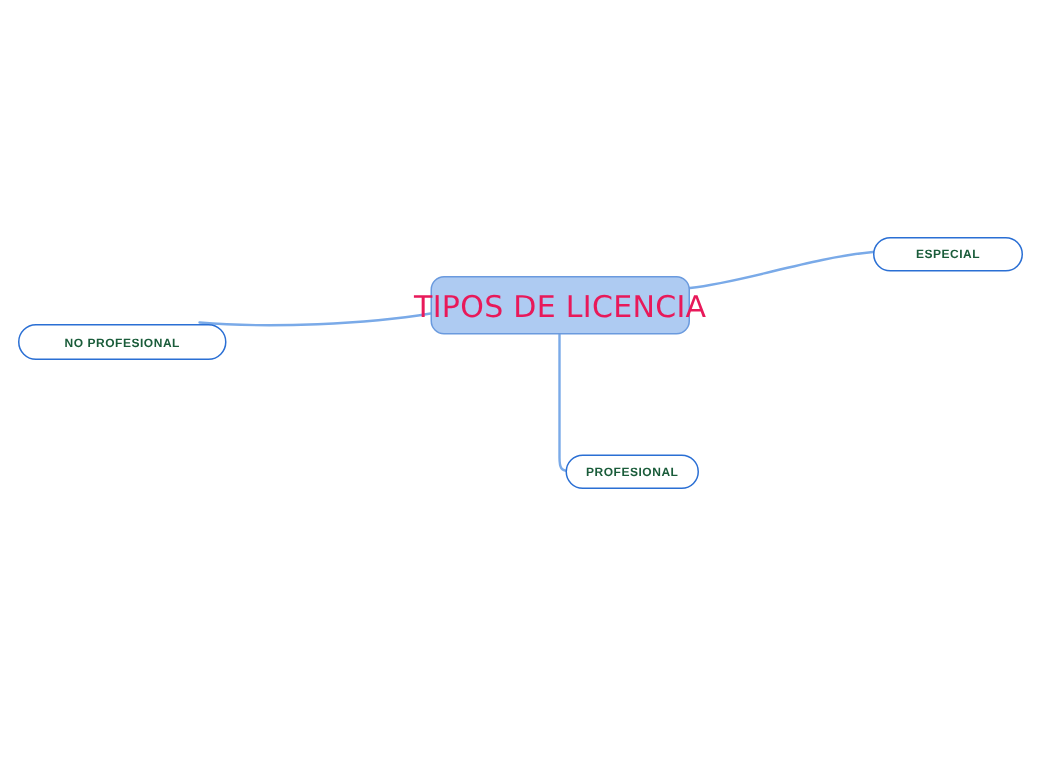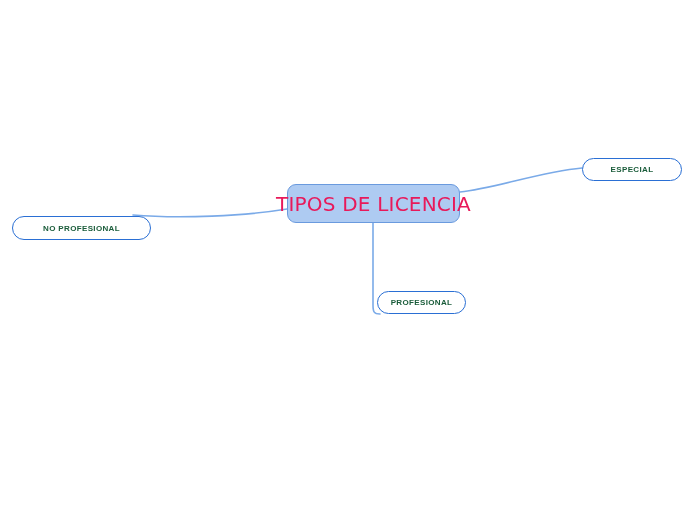--- a/index.html
+++ b/index.html
@@ -68,21 +68,21 @@
   }
   #node-no-profesional {
     left: 12px;
     top: 203px;
     width: 139px;
     height: 24px;
     margin-top: 13px;
   }
   #node-profesional {
     left: 377px;
-    top: 291px;
+    top: 303px;
     width: 89px;
     height: 23px;
   }
 </style>
 </head>
 <body>
 
 <div id="canvas">
 
   <svg id="connectors" viewBox="0 0 696 520" width="696" height="520">

